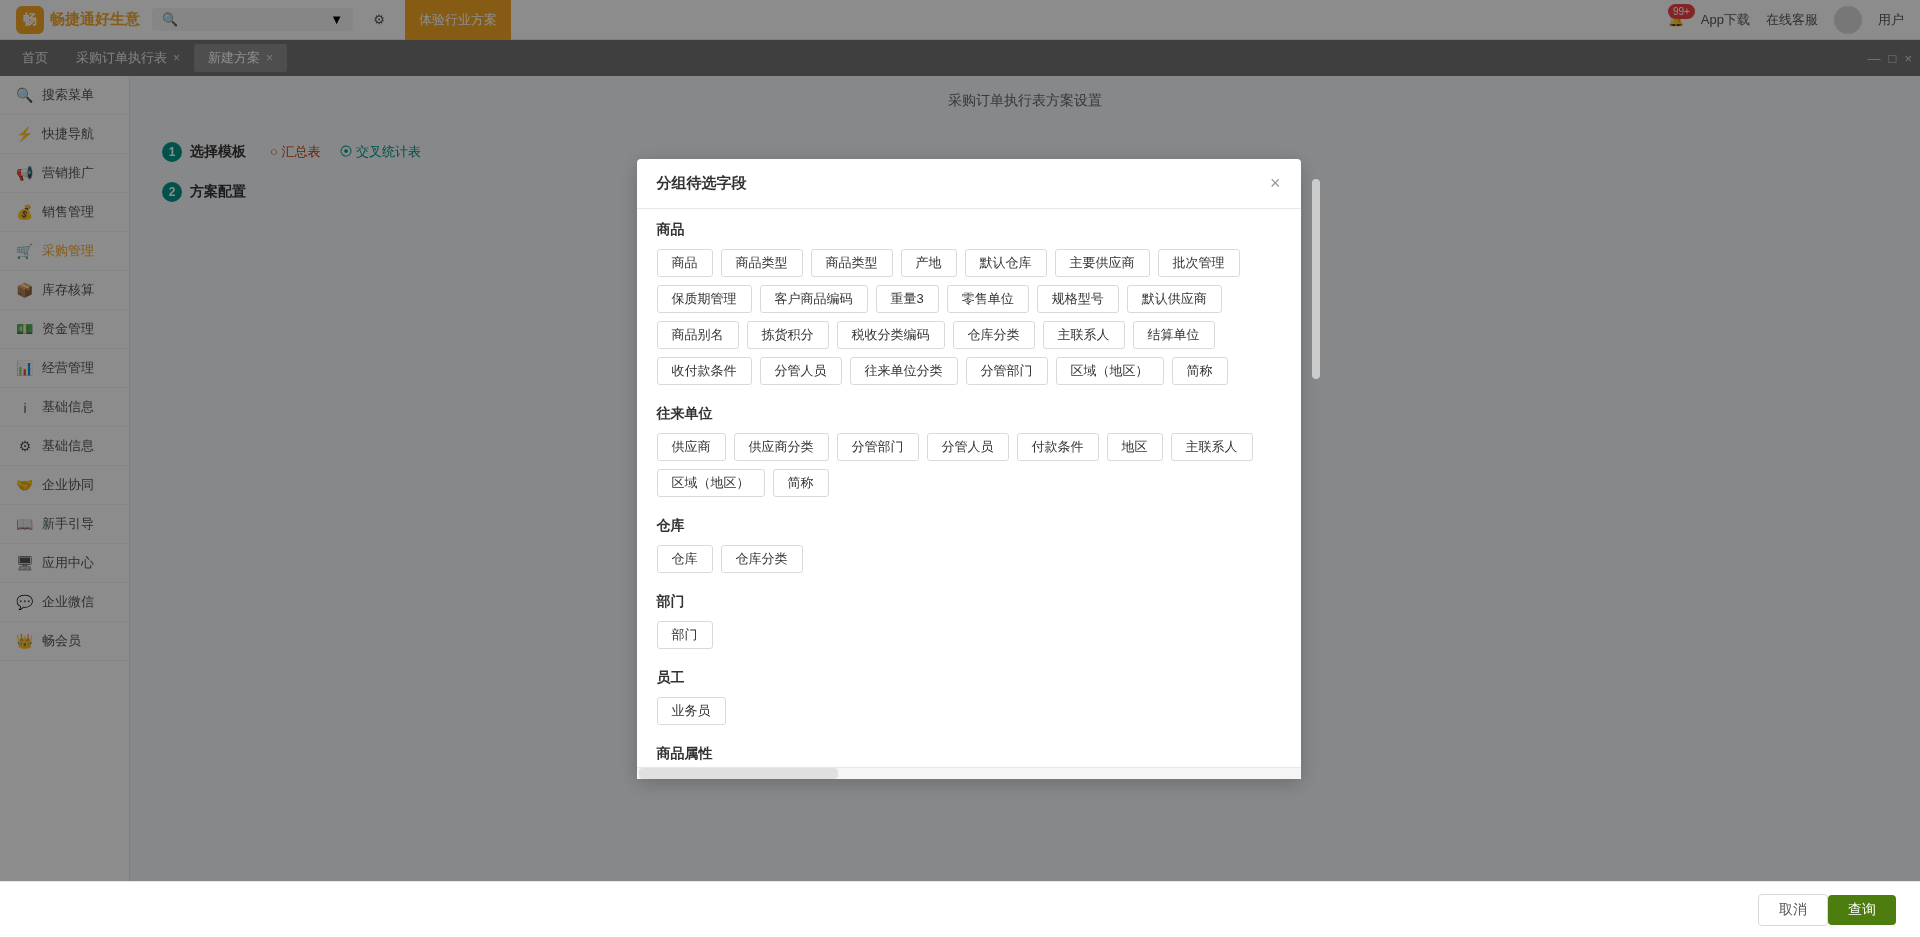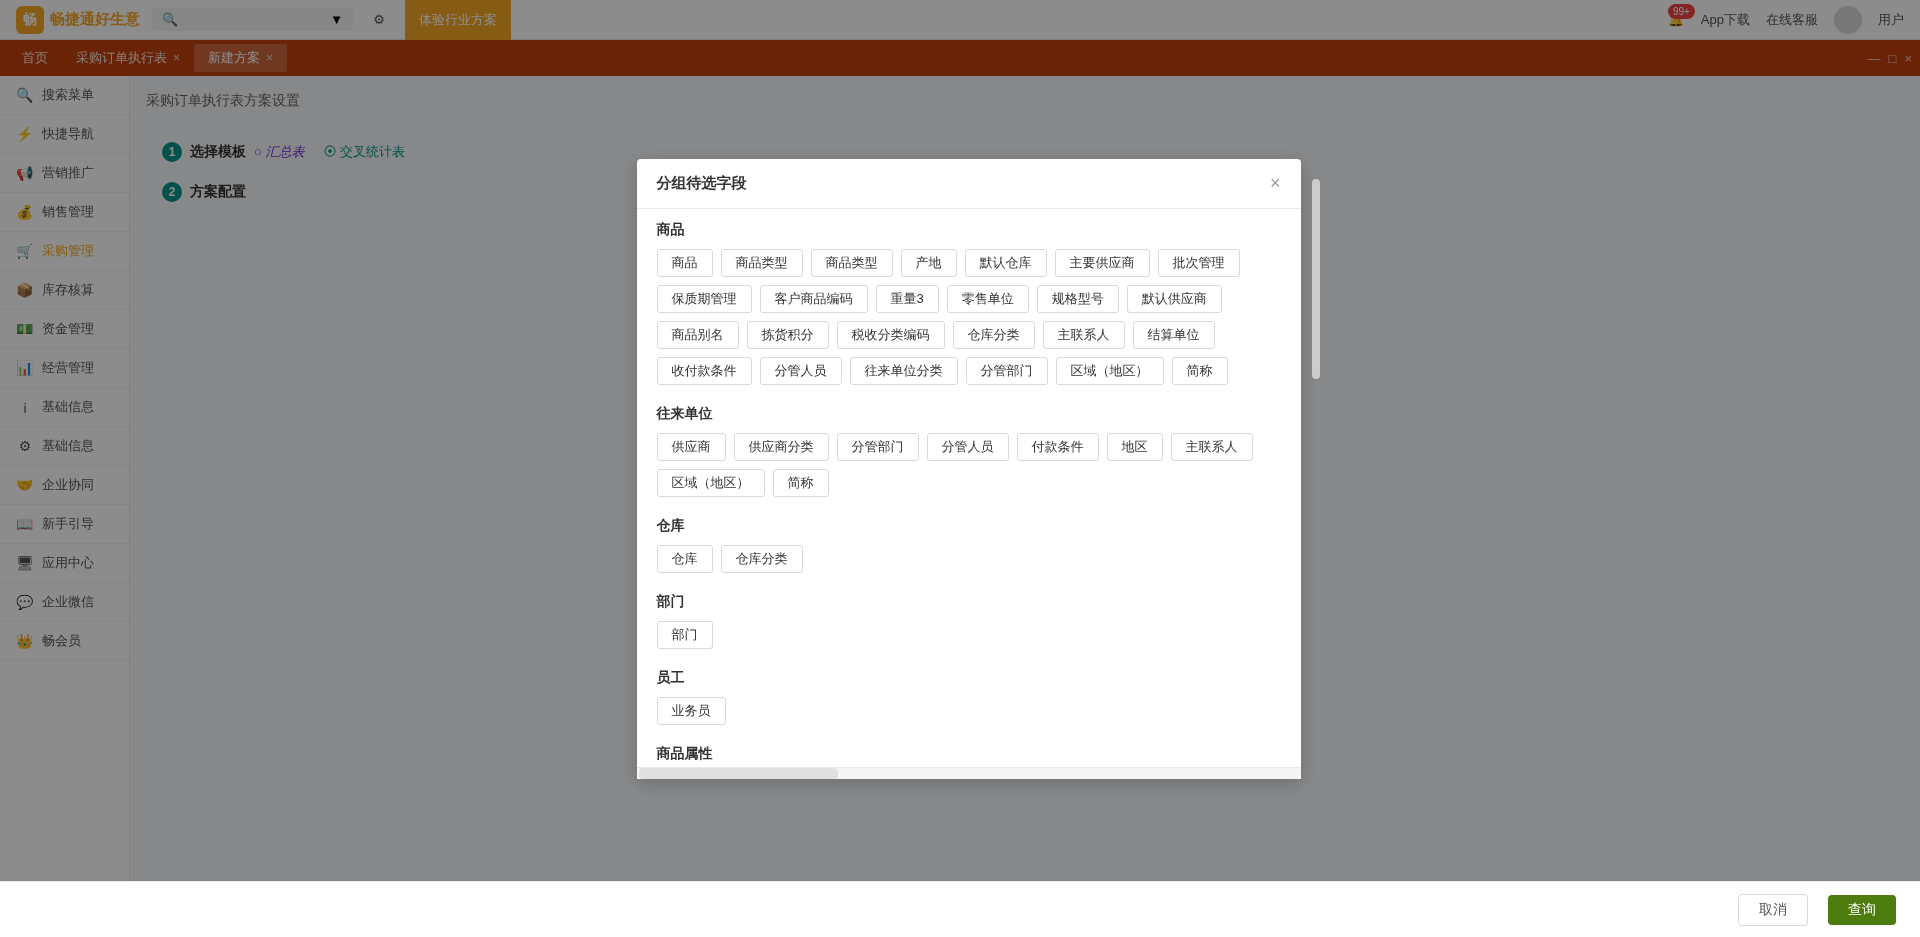--- a/index.html
+++ b/index.html
@@ -26,21 +26,21 @@
     .settings-icon { width: 28px; height: 28px; display: flex; align-items: center; justify-content: center; cursor: pointer; color: #555; }
     .experience-btn { background: #f5a623; color: white; border: none; padding: 15px 14px; border-radius: 4px; cursor: pointer; font-size: 13px; }
     .top-bar-right { display: flex; align-items: center; gap: 16px; color: #555; font-size: 13px; }
     .badge-area { position: relative; display: flex; align-items: center; }
     .badge { background: #ef4444; color: white; border-radius: 10px; font-size: 10px; padding: 2px 5px; position: absolute; top: -8px; right: -10px; }
     .avatar { width: 28px; height: 28px; border-radius: 50%; background: #d9d9d9; }
 
     
     .tab-bar {
       height: 36px;
-      background: #c2410c;
+      background: #737373;
       display: flex;
       align-items: center;
       padding: 14px 8px;
       position: fixed;
       top: 40px; left: 0; right: 0;
       z-index: 100;
     }
     .tab-item {
       height: 28px;
       padding: 0 14px;
@@ -79,20 +79,21 @@
     .sidebar-item.active { color: #f5a623; }
     .sidebar-icon { width: 18px; height: 18px; display: flex; align-items: center; justify-content: center; font-size: 14px; }
 
     
     .main-content {
       position: fixed;
       top: 76px; left: 130px; right: 0; bottom: 0;
       background: #f5f7fa;
       overflow: auto;
       padding: 16px;
+      text-align: center;
     }
 
     .page-header { font-size: 14px; color: #666; margin-bottom: 16px; }
 
     
     .modal-overlay {
       position: fixed;
       top: 0; left: 0; right: 0; bottom: 0;
       background: rgba(0,0,0,0.45);
       z-index: 1000;
@@ -155,21 +156,21 @@
     .bottom-buttons {
       position: fixed;
       bottom: 0; left: 0; right: 0;
       height: 56px;
       background: #fff;
       border-top: 1px solid #e8e8e8;
       display: flex;
       align-items: center;
       justify-content: flex-end;
       padding: 0 24px;
-      gap: 20px;
+      gap: 0;
       z-index: 2000;
     }
     .btn-cancel {
       padding: 6px 20px;
       border: 1px solid #d9d9d9;
       border-radius: 4px;
       background: white;
       cursor: pointer;
       font-size: 14px;
       color: #555;
@@ -304,21 +305,21 @@
   </div>
 </div>
 
 <div class="main-content">
   <div class="page-header">采购订单执行表方案设置</div>
   <div class="bg-page">
     <div class="step-section">
       <div class="step-header">
         <div class="step-num">1</div>
         <span class="step-title">选择模板</span>
-        <span style="margin-left:0;color:#6d28d9;font-style:italic;">○ <span>汇总表</span></span>
+        <span style="margin-left:16px;color:#c2410c;">○ <span>汇总表</span></span>
         <span style="margin-left:11px;color:#009688;">⦿ <span>交叉统计表</span></span>
       </div>
     </div>
     <div class="step-section">
       <div class="step-header">
         <div class="step-num">2</div>
         <span class="step-title">方案配置</span>
       </div>
     </div>
   </div>

